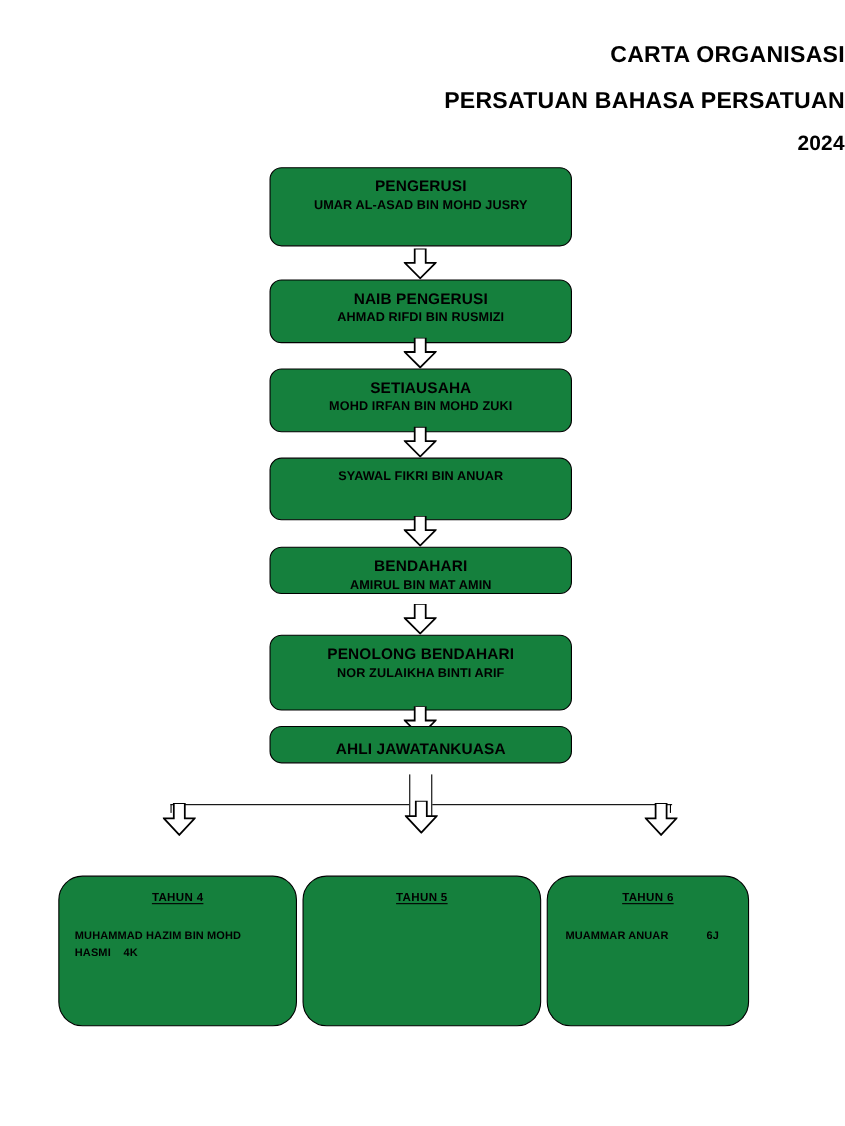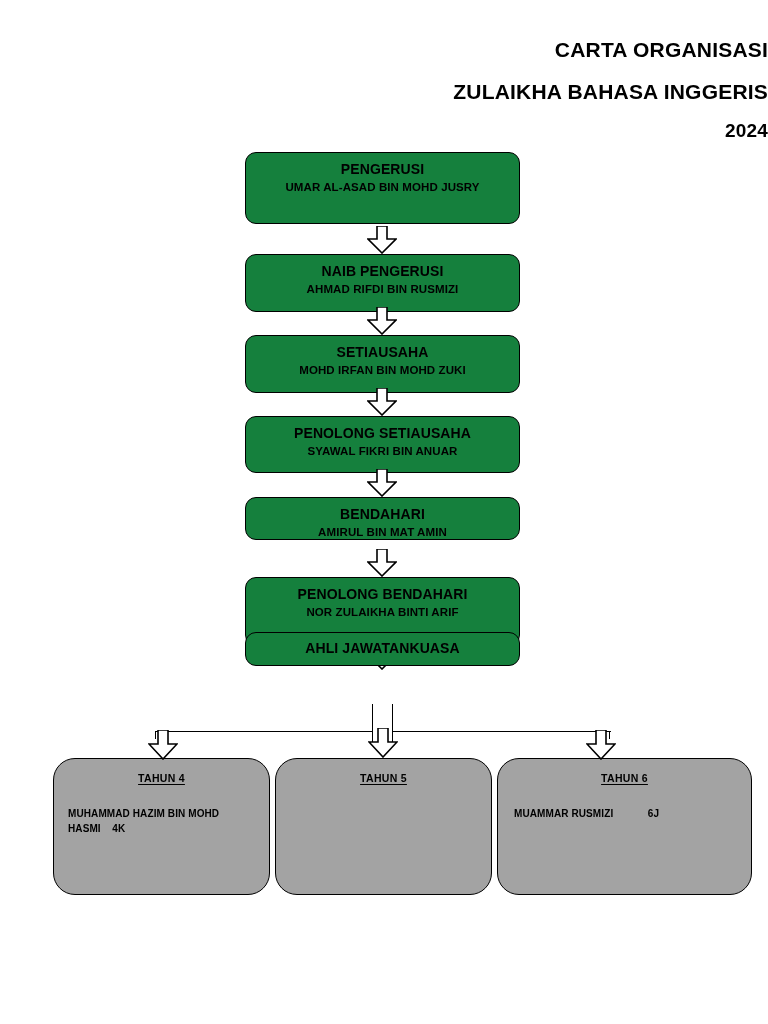--- a/index.html
+++ b/index.html
@@ -62,21 +62,21 @@
     margin-top: 1px;
   }
 
   
   #node-pengerusi            { top: 152px; height: 72px; }
   #node-naib-pengerusi       { top: 254px; height: 58px; }
   #node-setiausaha           { top: 335px; height: 58px; }
   #node-penolong-setiausaha  { top: 416px; height: 57px; }
   #node-bendahari            { top: 497px; height: 43px; }
   #node-penolong-bendahari   { top: 577px; height: 69px; }
-  #node-ahli-jawatankuasa    { top: 632px; height: 34px; padding-top: 6px; }
+  #node-ahli-jawatankuasa    { top: 660px; height: 34px; padding-top: 6px; justify-content: center; }
   #node-ahli-jawatankuasa .node-role { font-size: 14px; }
 
   
   .arrow-down {
     position: absolute;
     width: 30px;
     height: 28px;
   }
   .arrow-down svg { display: block; width: 100%; height: 100%; }
 
@@ -136,32 +136,32 @@
     z-index: 3;
   }
   .branch-arrow svg { display: block; width: 100%; height: 100%; }
   #branch-arrow-left   { left: 148px; }
   #branch-arrow-center { left: 368px; top: 728px; }
   #branch-arrow-right  { left: 586px; }
 
   
   .year-box {
     position: absolute;
-    top: 758px;
+    top: 796px;
     height: 137px;
     box-sizing: border-box;
     border: 1.4px solid #000000;
     border-radius: 22px;
-    background: #a3a3a3;
+    background: #15803d;
     z-index: 2;
     padding-left: 20px;
   }
   #year-box-4 { left: 53px;  width: 217px; }
   #year-box-5 { left: 275px; width: 217px; }
-  #year-box-6 { left: 497px; width: 255px; }
+  #year-box-6 { left: 497px; width: 184px; }
 
   .year-heading {
     position: absolute;
     top: 13px;
     left: 0;
     width: 100%;
     text-align: center;
     font-size: 10.5px;
     font-weight: bold;
     letter-spacing: 0.3px;
@@ -178,21 +178,21 @@
     line-height: 15px;
     letter-spacing: 0.1px;
     white-space: pre;
   }
   #year-box-6 .year-members { left: 16px; }
 </style>
 </head>
 <body>
 
 <div class="chart-title" id="title-line-1">CARTA ORGANISASI</div>
-<div class="chart-title" id="title-line-2">ZULAIKHA BAHASA INGGERIS</div>
+<div class="chart-title" id="title-line-2">PERSATUAN BAHASA PERSATUAN</div>
 <div class="chart-title" id="title-line-3">2024</div>
 
 <div class="node" id="node-pengerusi">
   <div class="node-role">PENGERUSI</div>
   <div class="node-person">UMAR AL-ASAD BIN MOHD JUSRY</div>
 </div>
 
 <div class="arrow-down" id="arrow-1">
   <svg viewBox="0 0 30 28" xmlns="http://www.w3.org/2000/svg">
     <polygon points="10,0 20,0 20,13 29,13 15,27 1,13 10,13" fill="#ffffff" stroke="#000000" stroke-width="1.6" stroke-linejoin="miter"></polygon>
@@ -215,21 +215,20 @@
   <div class="node-person">MOHD IRFAN BIN MOHD ZUKI</div>
 </div>
 
 <div class="arrow-down" id="arrow-3">
   <svg viewBox="0 0 30 28" xmlns="http://www.w3.org/2000/svg">
     <polygon points="10,0 20,0 20,13 29,13 15,27 1,13 10,13" fill="#ffffff" stroke="#000000" stroke-width="1.6" stroke-linejoin="miter"></polygon>
   </svg>
 </div>
 
 <div class="node" id="node-penolong-setiausaha">
-  <div class="node-role">PENOLONG SETIAUSAHA</div>
   <div class="node-person">SYAWAL FIKRI BIN ANUAR</div>
 </div>
 
 <div class="arrow-down" id="arrow-4">
   <svg viewBox="0 0 30 28" xmlns="http://www.w3.org/2000/svg">
     <polygon points="10,0 20,0 20,13 29,13 15,27 1,13 10,13" fill="#ffffff" stroke="#000000" stroke-width="1.6" stroke-linejoin="miter"></polygon>
   </svg>
 </div>
 
 <div class="node" id="node-bendahari">
@@ -286,14 +285,14 @@
   <div class="year-members">MUHAMMAD HAZIM BIN MOHD
 HASMI    4K</div>
 </div>
 
 <div class="year-box" id="year-box-5">
   <div class="year-heading">TAHUN 5</div>
 </div>
 
 <div class="year-box" id="year-box-6">
   <div class="year-heading">TAHUN 6</div>
-  <div class="year-members">MUAMMAR RUSMIZI            6J</div>
+  <div class="year-members">MUAMMAR ANUAR            6J</div>
 </div>
 
 </body></html>

